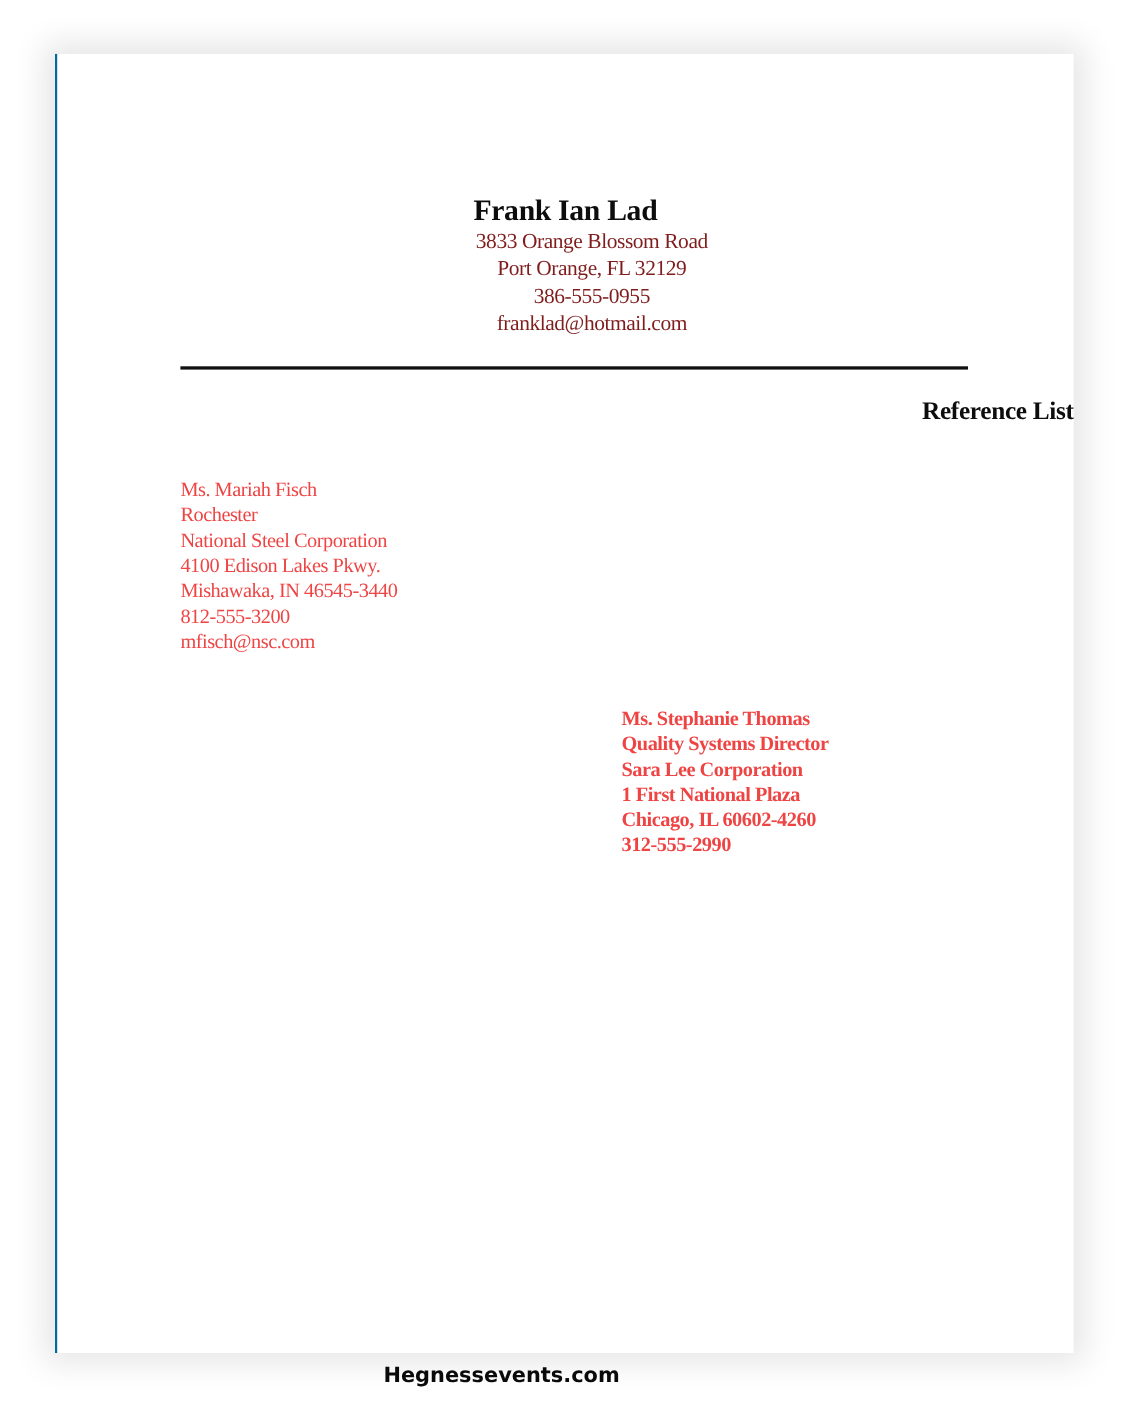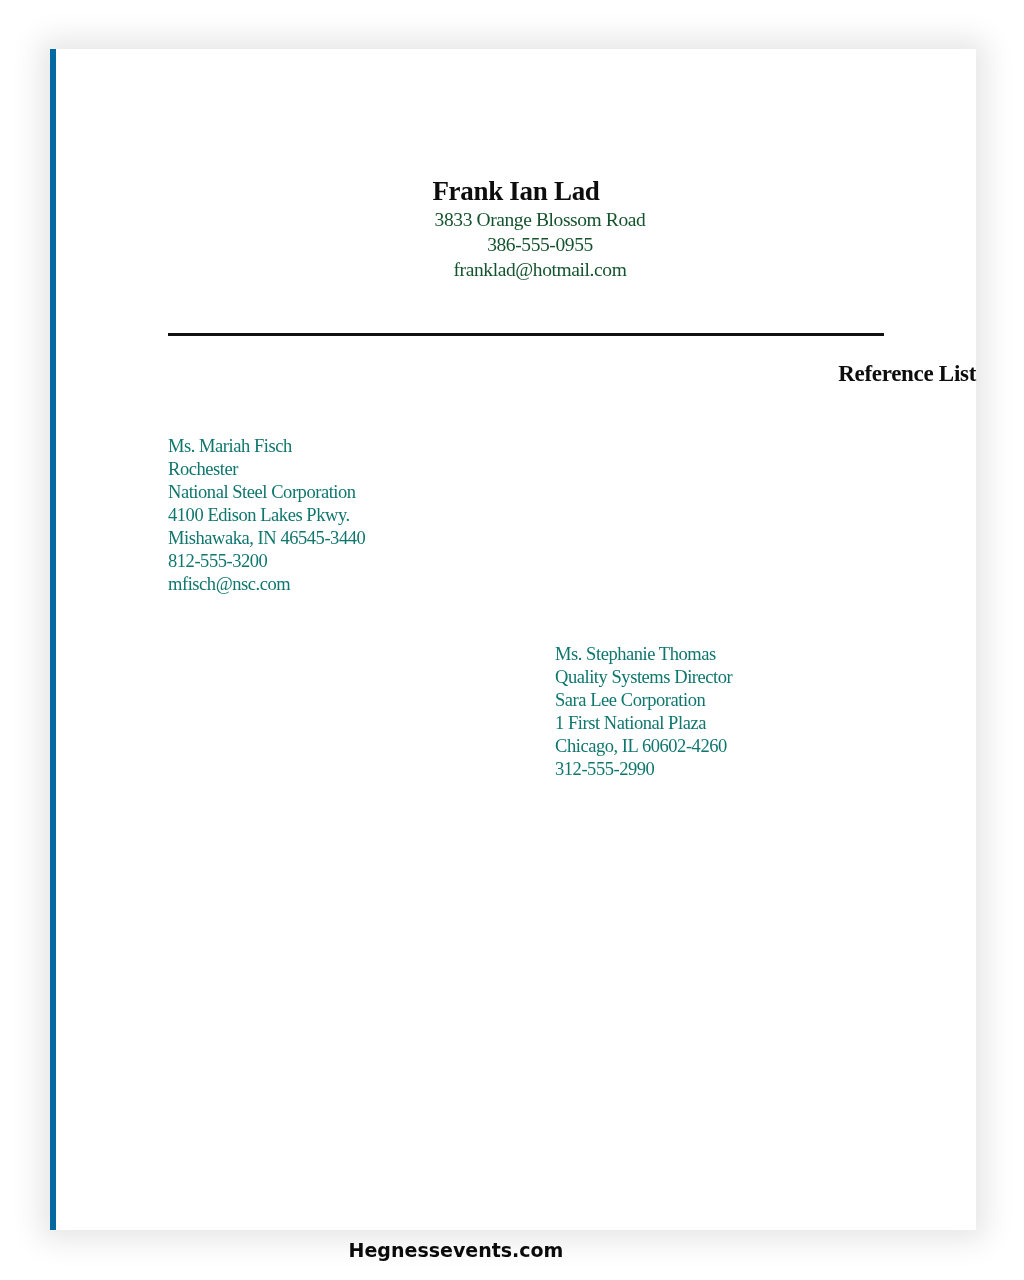--- a/index.html
+++ b/index.html
@@ -21,42 +21,42 @@
       background: #ffffff;
     }
     .page {
       position: absolute;
       left: 50px;
       top: 49px;
       width: 926px;
       height: 1181px;
       background: #ffffff;
       box-shadow: 0 0 28px 10px rgba(0,0,0,0.10);
-      border-left: 6px solid #0369a1;
+      border-left: 2px solid #0369a1;
       box-sizing: border-box;
     }
     .header {
       position: absolute;
       left: 0;
       width: 100%;
       top: 126px;
       text-align: center;
     }
     .name {
       font-weight: bold;
       font-size: 27px;
       line-height: 32px;
       letter-spacing: -0.3px;
       color: #0d0d0d;
     }
     .contact-line {
       font-size: 19.5px;
       line-height: 25px;
       letter-spacing: -0.4px;
-      color: #14532d;
+      color: #7f1d1d;
       padding-left: 48px;
     }
     .rule {
       position: absolute;
       left: 112px;
       top: 284px;
       width: 716px;
       height: 3px;
       background: #111111;
     }
@@ -70,28 +70,28 @@
       font-size: 23px;
       line-height: 28px;
       letter-spacing: -0.3px;
       color: #0d0d0d;
     }
     .ref {
       position: absolute;
       font-size: 18.5px;
       line-height: 23px;
       letter-spacing: -0.45px;
-      color: #0f766e;
+      color: #ef4444;
       white-space: nowrap;
     }
     .ref .line { display: block; }
     .ref-0 { left: 112px; top: 386px; }
     .ref-1 { left: 499px; top: 386px; }
     .ref-2 { left: 112px; top: 594px; }
-    .ref-3 { left: 499px; top: 594px; }
+    .ref-3 { left: 513px; top: 594px; font-weight: bold; }
     .ref-4 { left: 112px; top: 778px; }
     .watermark {
       position: absolute;
       left: 0;
       width: 912px;
       top: 1237px;
       text-align: center;
       font-family: "DejaVu Sans", "Liberation Sans", sans-serif;
       font-weight: bold;
       font-size: 19px;
@@ -102,20 +102,21 @@
 </head>
 <body>
 
 <div class="backdrop"></div>
 
 <div class="page">
 
   <div class="header">
     <div class="name">Frank Ian Lad</div>
     <div class="contact-line">3833 Orange Blossom Road</div>
+    <div class="contact-line">Port Orange, FL 32129</div>
     <div class="contact-line">386-555-0955</div>
     <div class="contact-line">franklad@hotmail.com</div>
   </div>
 
   <div class="rule"></div>
 
   <div class="section-title">Reference List</div>
 
   <div class="ref ref-0">
     <span class="line">Ms. Mariah Fisch</span>

